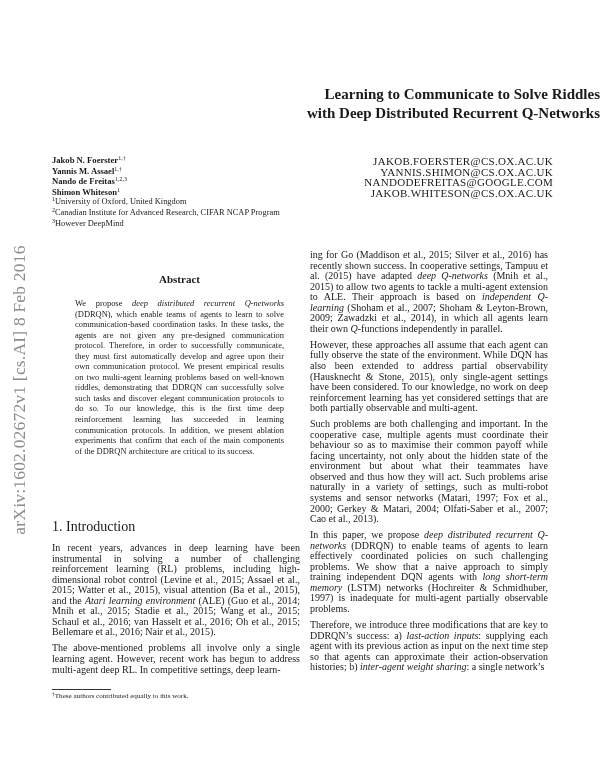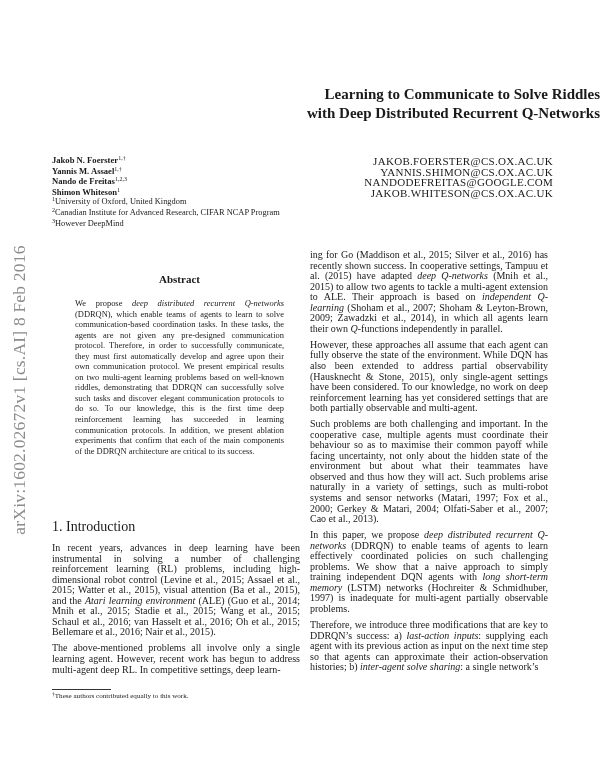--- a/index.html
+++ b/index.html
@@ -72,14 +72,14 @@
 </div>
 
 <div class="fn-rule"></div>
 <div class="footnote"><sup>†</sup><span>These authors contributed equally to this work.</span></div>
 
 <div class="col right-col">
   <p><span>ing for Go (Maddison et al., 2015; Silver et al., 2016) has recently shown success. In cooperative settings, Tampuu et al. (2015) have adapted </span><i>deep Q-networks</i><span> (Mnih et al., 2015) to allow two agents to tackle a multi-agent extension to ALE. Their approach is based on </span><i>independent Q-learning</i><span> (Shoham et al., 2007; Shoham &amp; Leyton-Brown, 2009; Zawadzki et al., 2014), in which all agents learn their own </span><i>Q</i><span>-functions independently in parallel.</span></p>
   <p>However, these approaches all assume that each agent can fully observe the state of the environment. While DQN has also been extended to address partial observability (Hausknecht &amp; Stone, 2015), only single-agent settings have been considered. To our knowledge, no work on deep reinforcement learning has yet considered settings that are both partially observable and multi-agent.</p>
   <p>Such problems are both challenging and important. In the cooperative case, multiple agents must coordinate their behaviour so as to maximise their common payoff while facing uncertainty, not only about the hidden state of the environment but about what their teammates have observed and thus how they will act. Such problems arise naturally in a variety of settings, such as multi-robot systems and sensor networks (Matari, 1997; Fox et al., 2000; Gerkey &amp; Matari, 2004; Olfati-Saber et al., 2007; Cao et al., 2013).</p>
   <p><span>In this paper, we propose </span><i>deep distributed recurrent Q-networks</i><span> (DDRQN) to enable teams of agents to learn effectively coordinated policies on such challenging problems. We show that a naive approach to simply training independent DQN agents with </span><i>long short-term memory</i><span> (LSTM) networks (Hochreiter &amp; Schmidhuber, 1997) is inadequate for multi-agent partially observable problems.</span></p>
-  <p><span>Therefore, we introduce three modifications that are key to DDRQN’s success: a) </span><i>last-action inputs</i><span>: supplying each agent with its previous action as input on the next time step so that agents can approximate their action-observation histories; b) </span><i>inter-agent solve sharing</i><span>: a single network’s</span></p>
+  <p><span>Therefore, we introduce three modifications that are key to DDRQN’s success: a) </span><i>last-action inputs</i><span>: supplying each agent with its previous action as input on the next time step so that agents can approximate their action-observation histories; b) </span><i>inter-agent weight sharing</i><span>: a single network’s</span></p>
 </div>
 
 </body></html>

